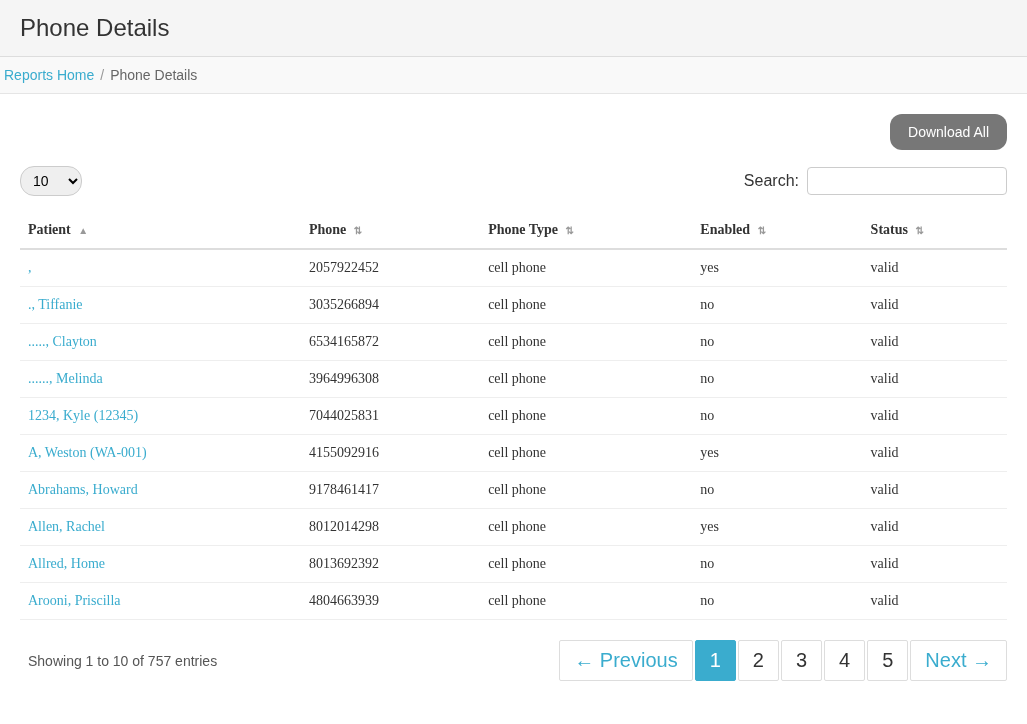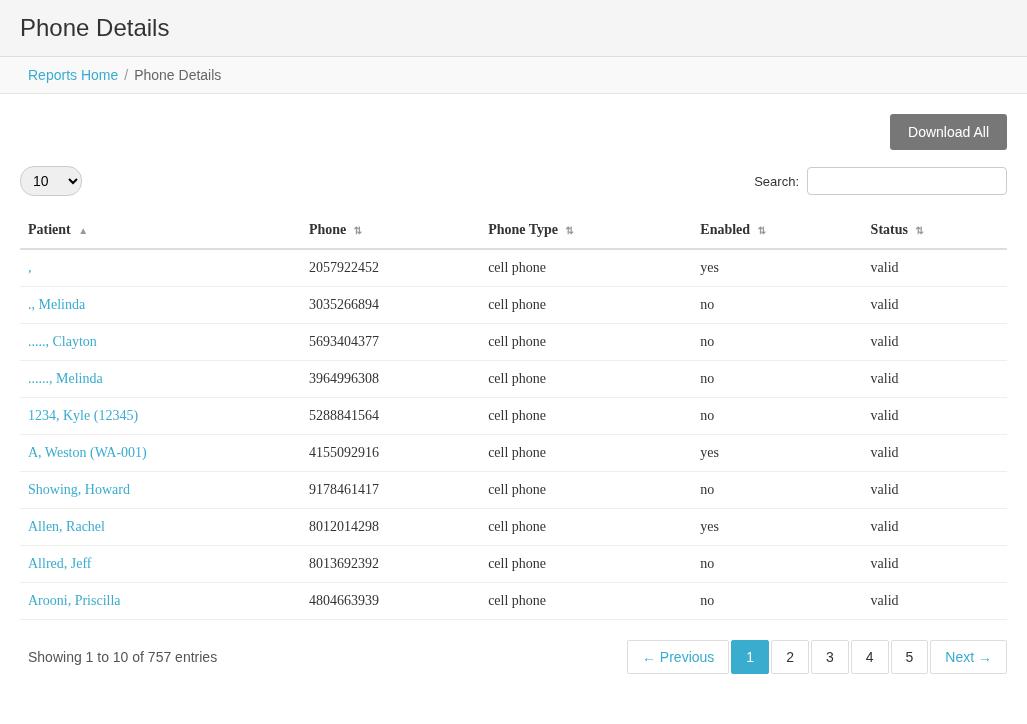--- a/index.html
+++ b/index.html
@@ -12,21 +12,21 @@
     }
     .page-header h1 {
       font-size: 24px;
       font-weight: 400;
       color: #333;
     }
 
     .breadcrumb-bar {
       background: #f9f9f9;
       border-bottom: 1px solid #e5e5e5;
-      padding: 10px 28px;
+      padding: 10px 4px;
       display: flex;
       align-items: center;
       gap: 6px;
     }
     .breadcrumb-link {
       color: #3aacce;
       text-decoration: none;
       cursor: pointer;
     }
     .breadcrumb-separator { color: #999; }
@@ -40,21 +40,21 @@
       display: flex;
       justify-content: flex-end;
       margin-bottom: 16px;
     }
 
     .download-btn {
       background: #777;
       color: #fff;
       border: none;
       padding: 10px 18px;
-      border-radius: 3px;
+      border-radius: 12px;
       cursor: pointer;
       font-size: 14px;
     }
 
     .controls-row {
       display: flex;
       justify-content: space-between;
       align-items: center;
       margin-bottom: 16px;
     }
@@ -67,21 +67,21 @@
       cursor: pointer;
     }
 
     .search-row {
       display: flex;
       align-items: center;
       gap: 8px;
     }
     .search-label {
       color: #333;
-      font-size: 13px;
+      font-size: 16px;
     }
     .search-input {
       border: 1px solid #ccc;
       border-radius: 4px;
       padding: 5px 10px;
       font-size: 14px;
       width: 200px;
       outline: none;
     }
 
@@ -137,21 +137,21 @@
       display: flex;
       align-items: center;
       gap: 2px;
     }
     .page-btn {
       border: 1px solid #ddd;
       background: #fff;
       color: #333;
       padding: 8px 14px;
       cursor: pointer;
-      font-size: 14px;
+      font-size: 20px;
       border-radius: 2px;
     }
     .page-btn.active {
       background: #3aacce;
       border-color: #3aacce;
       color: #fff;
     }
     .page-btn.prev-btn, .page-btn.next-btn {
       color: #3aacce;
     }
@@ -202,70 +202,70 @@
     </thead>
     <tbody id="table-body">
     <tr>
       <td class="patient-cell"><a>,</a></td>
       <td>2057922452</td>
       <td>cell phone</td>
       <td>yes</td>
       <td>valid</td>
     </tr>
         <tr>
-      <td class="patient-cell"><a>., Melinda</a></td>
+      <td class="patient-cell"><a>., Tiffanie</a></td>
       <td>3035266894</td>
       <td>cell phone</td>
       <td>no</td>
       <td>valid</td>
     </tr>
         <tr>
       <td class="patient-cell"><a>....., Clayton</a></td>
-      <td>5693404377</td>
+      <td>6534165872</td>
       <td>cell phone</td>
       <td>no</td>
       <td>valid</td>
     </tr>
         <tr>
       <td class="patient-cell"><a>......, Melinda</a></td>
       <td>3964996308</td>
       <td>cell phone</td>
       <td>no</td>
       <td>valid</td>
     </tr>
         <tr>
       <td class="patient-cell"><a>1234, Kyle (12345)</a></td>
-      <td>5288841564</td>
+      <td>7044025831</td>
       <td>cell phone</td>
       <td>no</td>
       <td>valid</td>
     </tr>
         <tr>
       <td class="patient-cell"><a>A, Weston (WA-001)</a></td>
       <td>4155092916</td>
       <td>cell phone</td>
       <td>yes</td>
       <td>valid</td>
     </tr>
         <tr>
-      <td class="patient-cell"><a>Showing, Howard</a></td>
+      <td class="patient-cell"><a>Abrahams, Howard</a></td>
       <td>9178461417</td>
       <td>cell phone</td>
       <td>no</td>
       <td>valid</td>
     </tr>
         <tr>
       <td class="patient-cell"><a>Allen, Rachel</a></td>
       <td>8012014298</td>
       <td>cell phone</td>
       <td>yes</td>
       <td>valid</td>
     </tr>
         <tr>
-      <td class="patient-cell"><a>Allred, Jeff</a></td>
+      <td class="patient-cell"><a>Allred, Home</a></td>
       <td>8013692392</td>
       <td>cell phone</td>
       <td>no</td>
       <td>valid</td>
     </tr>
         <tr>
       <td class="patient-cell"><a>Arooni, Priscilla</a></td>
       <td>4804663939</td>
       <td>cell phone</td>
       <td>no</td>

